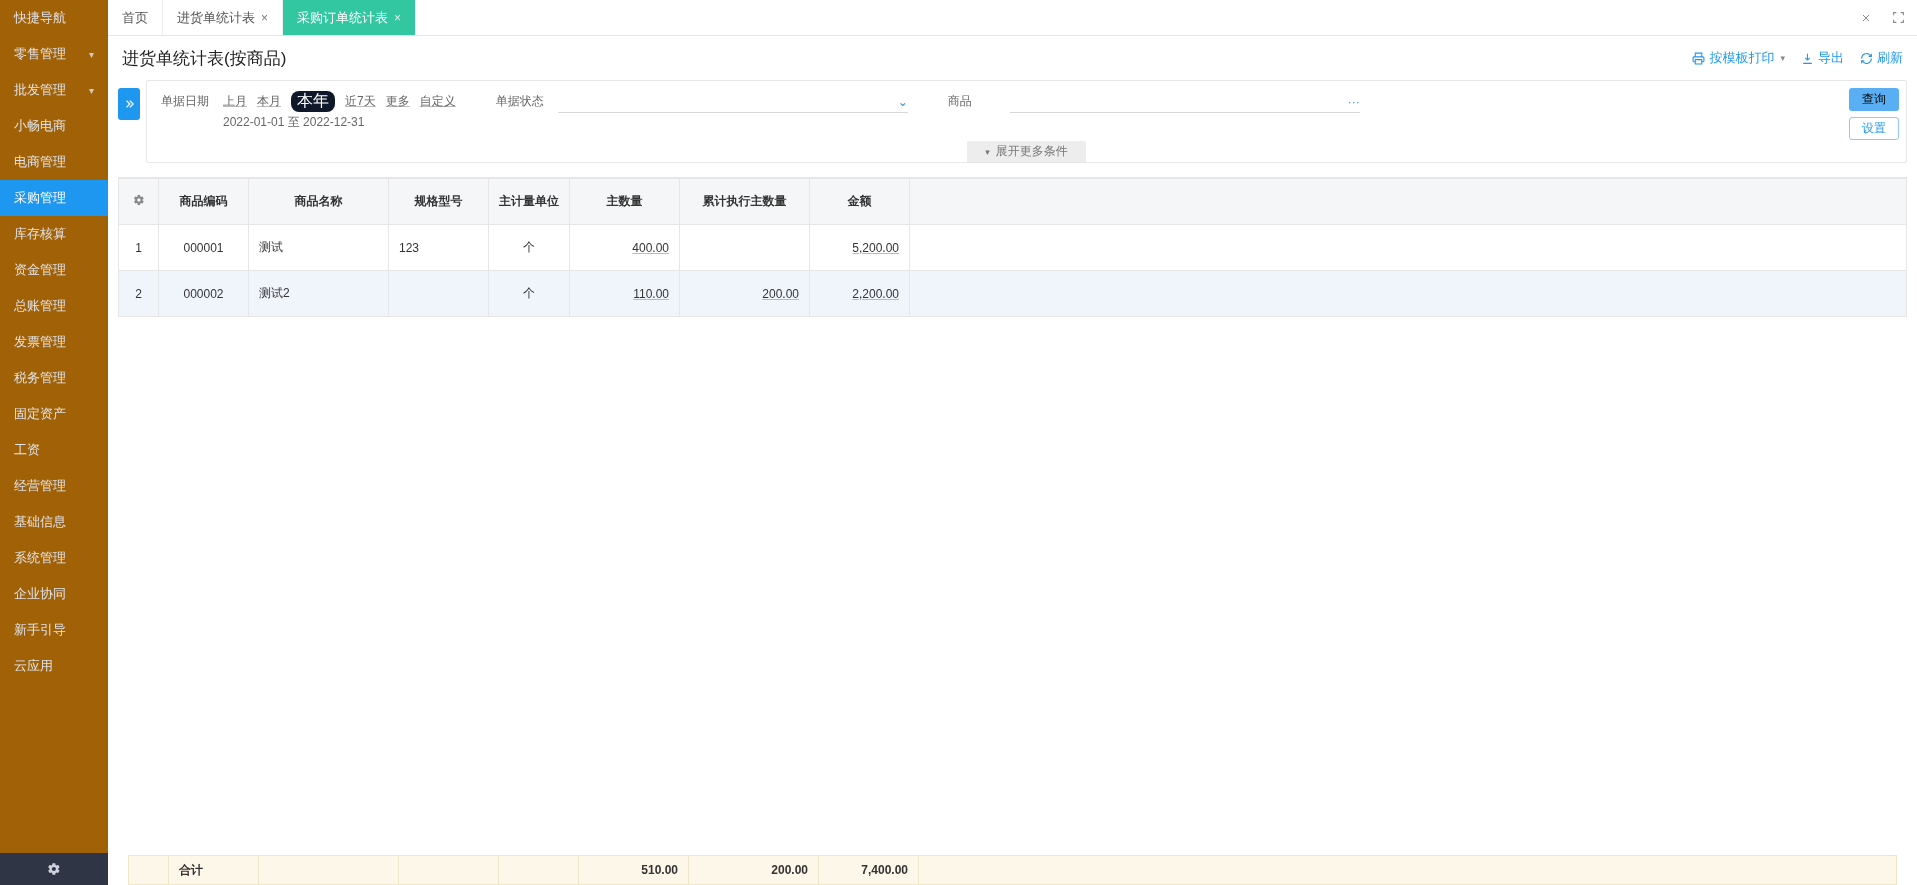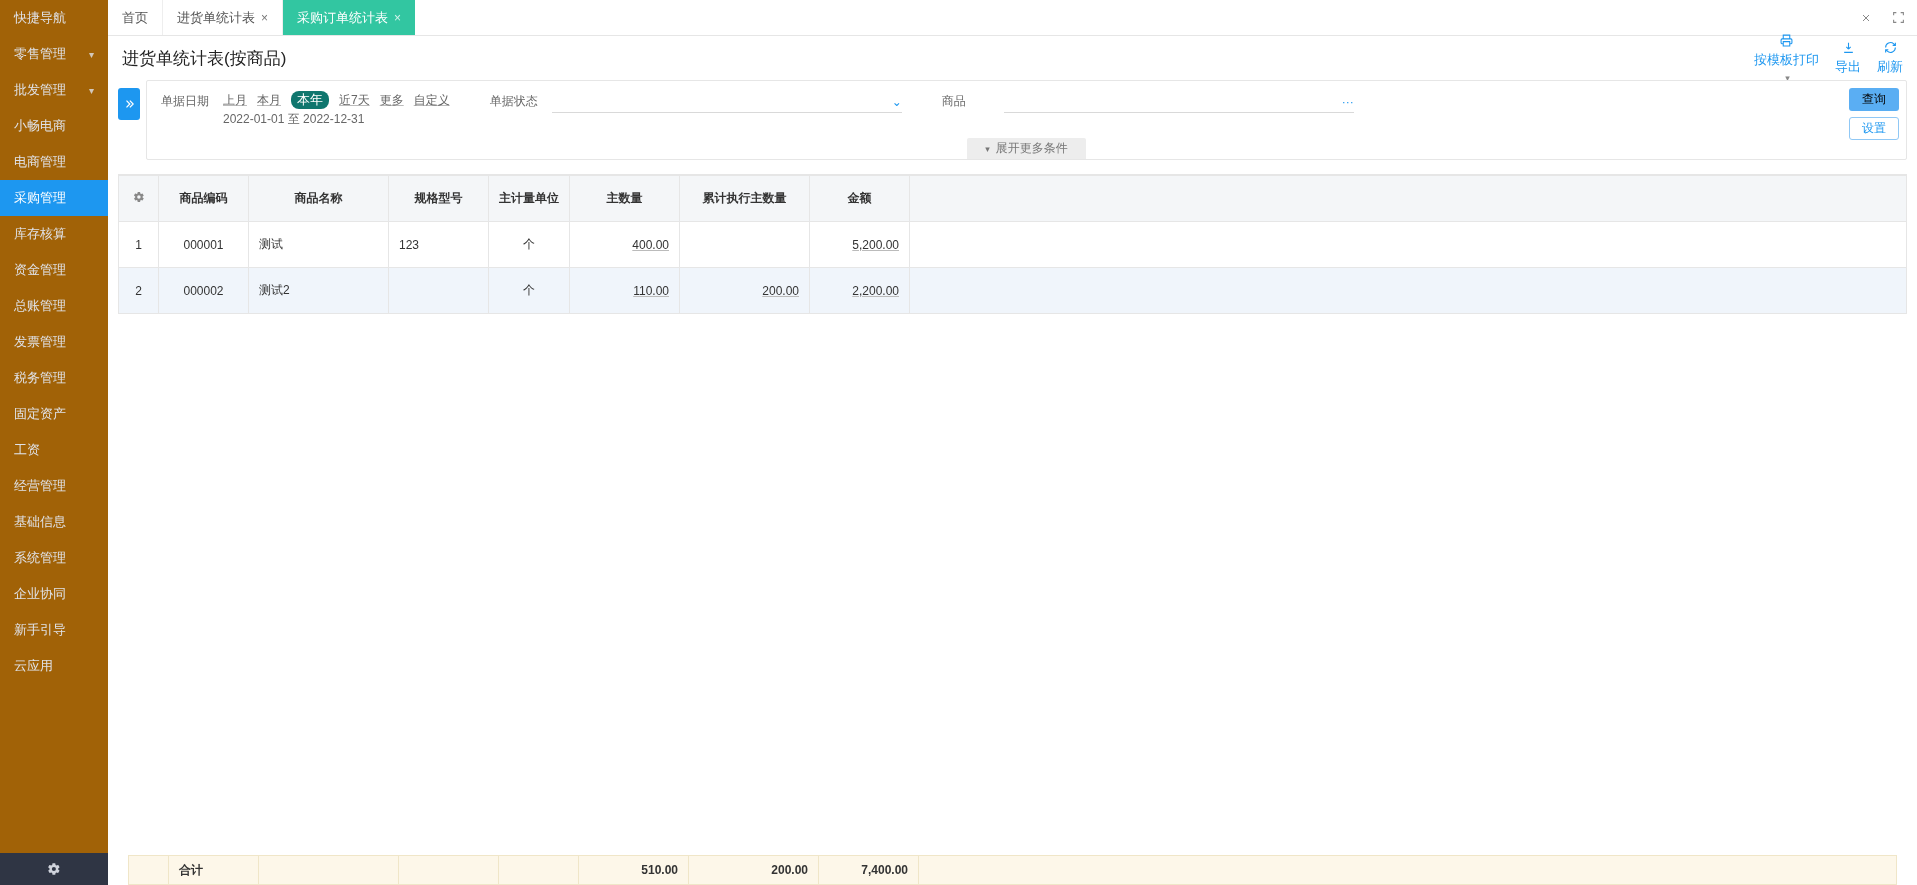--- a/index.html
+++ b/index.html
@@ -25,36 +25,36 @@
 .tab .tab-close { margin-left: 6px; font-size: 12px; opacity: 0.8; }
 .tabs-spacer { flex: 1; }
 .tabs-right { display: flex; align-items: center; gap: 10px; padding-right: 8px; }
 .icon-btn { width: 22px; height: 22px; display: flex; align-items: center; justify-content: center; cursor: pointer; color: #888; }
 
 
 .title-row { display: flex; align-items: center; height: 44px; padding: 0 14px; }
 .page-title { font-size: 17px; font-weight: 500; color: #222; }
 .title-spacer { flex: 1; }
 .title-actions { display: flex; align-items: center; gap: 16px; font-size: 13px; color: #1d97f0; }
-.title-action { display: flex; align-items: center; gap: 4px; cursor: pointer; flex-direction: column; }
+.title-action { display: flex; align-items: center; gap: 4px; cursor: pointer; }
 .title-action .caret { font-size: 9px; color: #888; margin-left: 2px; }
 .act-icon { width: 13px; height: 13px; fill: currentColor; }
 
 
 .filter-wrap { margin: 0 10px; position: relative; }
 .collapse-handle { position: absolute; left: 0; top: 8px; width: 22px; height: 32px; background: #1d97f0; border-radius: 3px; display: flex; align-items: center; justify-content: center; color: #fff; cursor: pointer; z-index: 2; }
 .filter-panel { margin-left: 28px; border: 1px solid #e6e6e6; background: #fff; border-radius: 2px; padding: 10px 14px 0 14px; }
 .filter-fields { display: flex; flex-wrap: wrap; gap: 30px 40px; align-items: flex-start; }
 .filter-field { display: flex; align-items: flex-start; gap: 10px; }
 .filter-label { color: #666; min-width: 52px; padding-top: 2px; }
 .date-opts { display: flex; flex-direction: column; }
 .date-opts-row { display: flex; gap: 10px; align-items: center; }
 .date-opt { color: #666; cursor: pointer; text-decoration: underline; text-decoration-color: transparent; }
 .date-opt.underline { text-decoration-color: #bbb; }
-.date-opt.active { background: #0f766e; color: #fff; padding: 0 6px; border-radius: 8px; font-size: 13px; }
+.date-opt.active { background: #0f172a; color: #fff; padding: 0 6px; border-radius: 8px; font-size: 16px; }
 .date-range { color: #666; margin-top: 2px; }
 .select-box { min-width: 350px; border-bottom: 1px solid #d9d9d9; height: 22px; display: flex; align-items: center; justify-content: flex-end; color: #1d97f0; cursor: pointer; }
 .select-caret { color: #1d97f0; font-size: 12px; }
 .input-box { min-width: 350px; border-bottom: 1px solid #d9d9d9; height: 22px; display: flex; align-items: center; justify-content: flex-end; color: #888; cursor: pointer; }
 .filter-buttons { position: absolute; right: 8px; top: 8px; display: flex; flex-direction: column; gap: 6px; }
 .btn { padding: 2px 12px; border-radius: 3px; font-size: 12px; cursor: pointer; text-align: center; border: 1px solid transparent; }
 .btn-primary { background: #5aaef3; color: #000000; }
 .btn-outline { background: #fff; color: #1d97f0; border-color: #90c8f5; }
 .expand-bar { text-align: center; margin-top: 10px; }
 .expand-pill { display: inline-flex; align-items: center; gap: 6px; background: #ededed; color: #777; padding: 2px 18px; border-radius: 2px 2px 0 0; font-size: 12px; cursor: pointer; }

